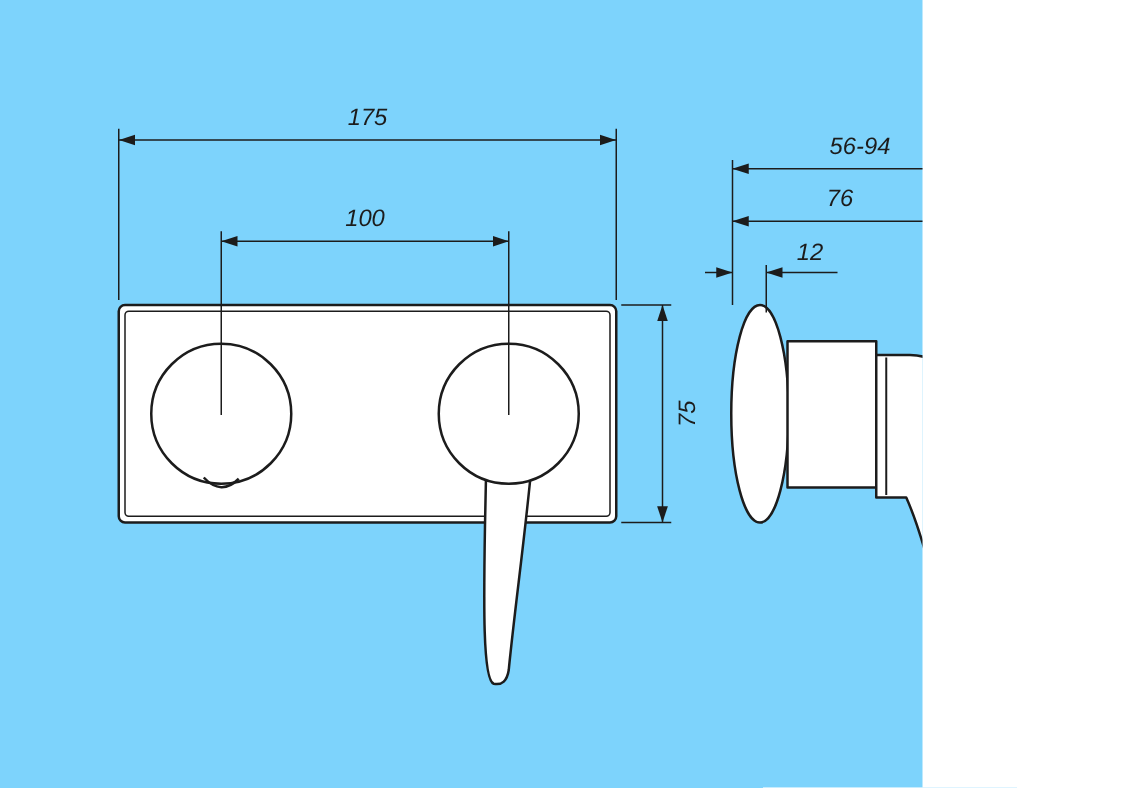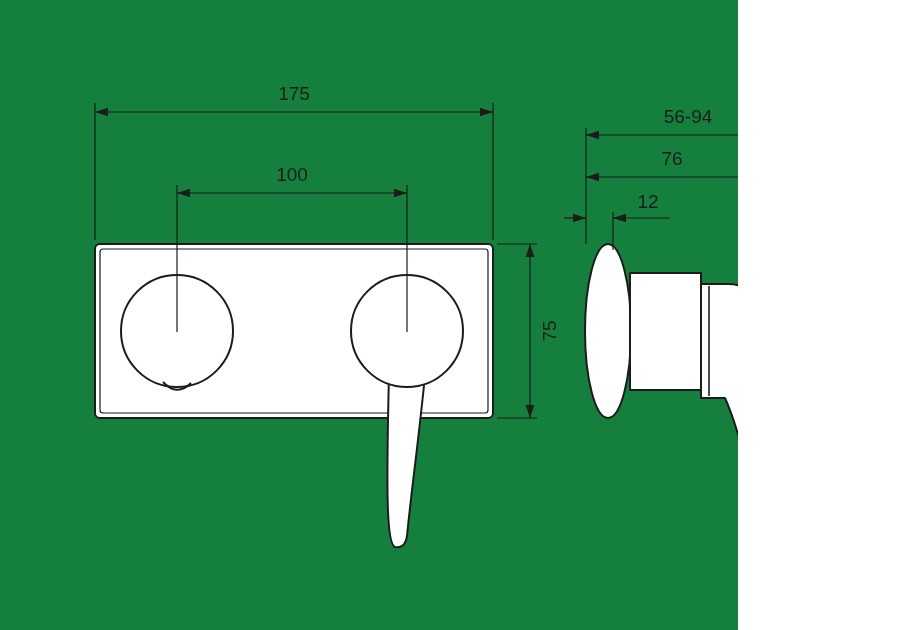--- a/index.html
+++ b/index.html
@@ -5,22 +5,23 @@
   html, body {
     margin: 0;
     padding: 0;
     background: #ffffff;
     font-family: "Liberation Sans", sans-serif;
   }
   .canvas {
     position: relative;
     width: 738px;
     height: 630px;
-    background: #15803d;
+    background: #7dd3fc;
     overflow: hidden;
+    font-style: italic;
   }
   svg { display: block; }
   .obj {
     fill: #ffffff;
     stroke: #1c1c1c;
     stroke-width: 2;
     stroke-linejoin: round;
     stroke-linecap: round;
   }
   .obj-thin {

